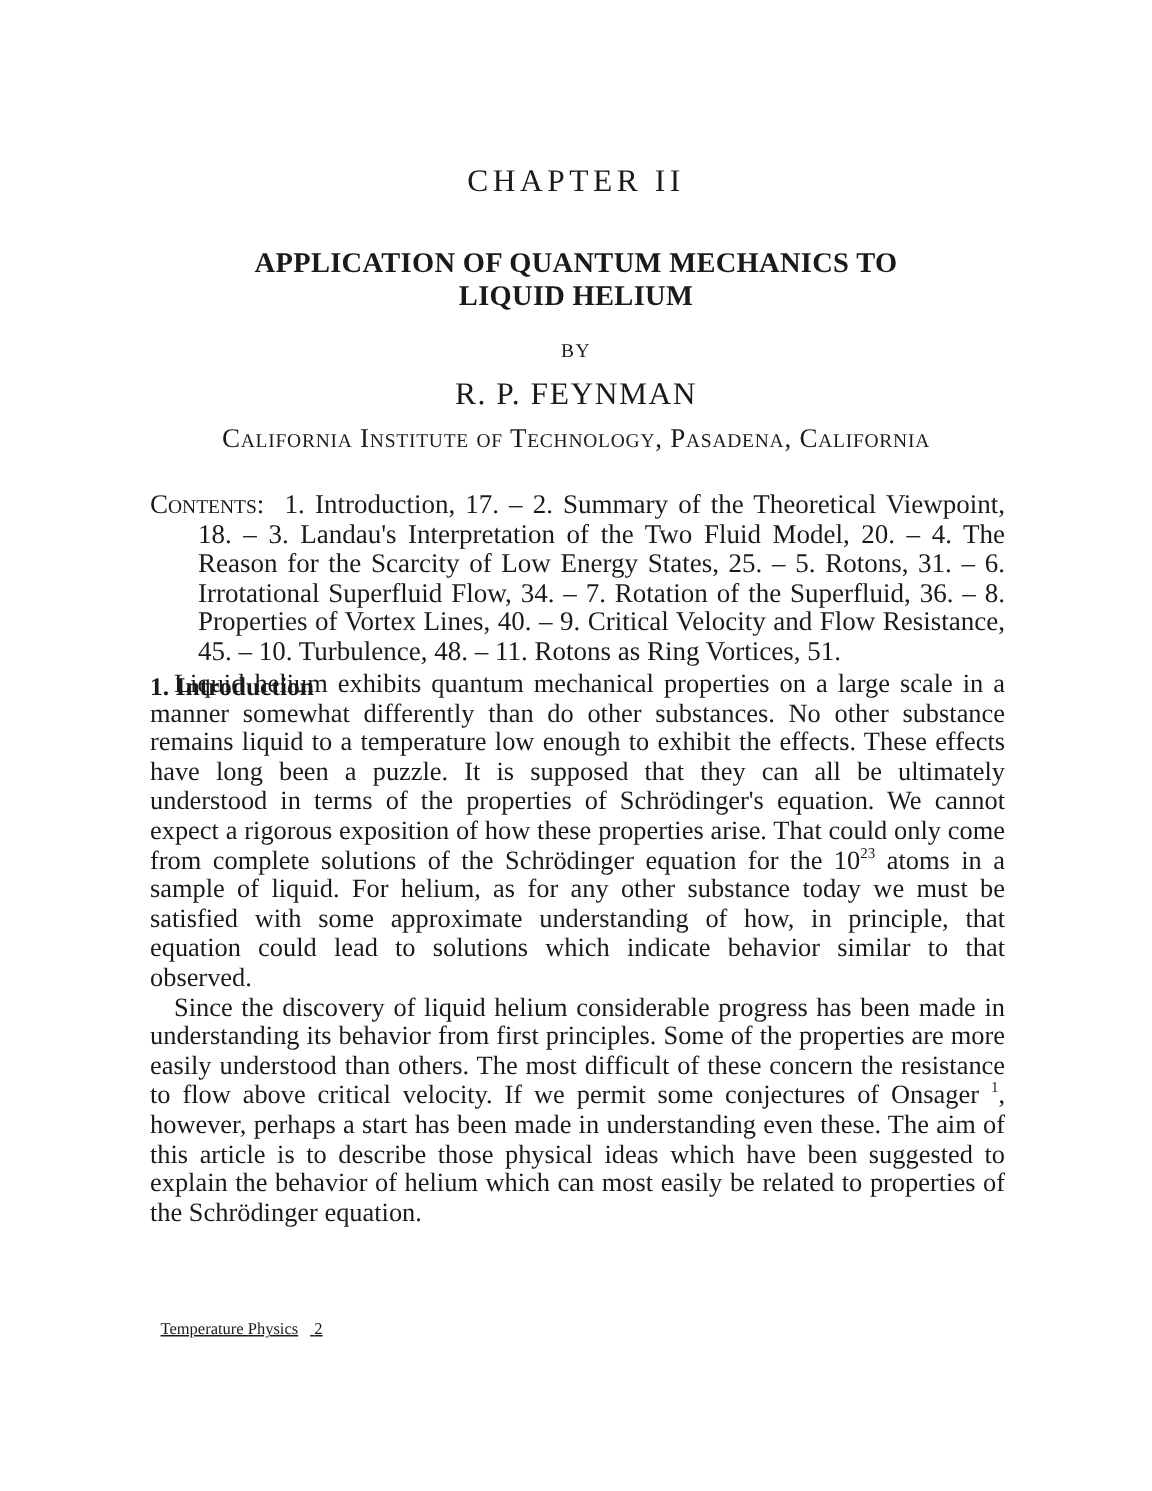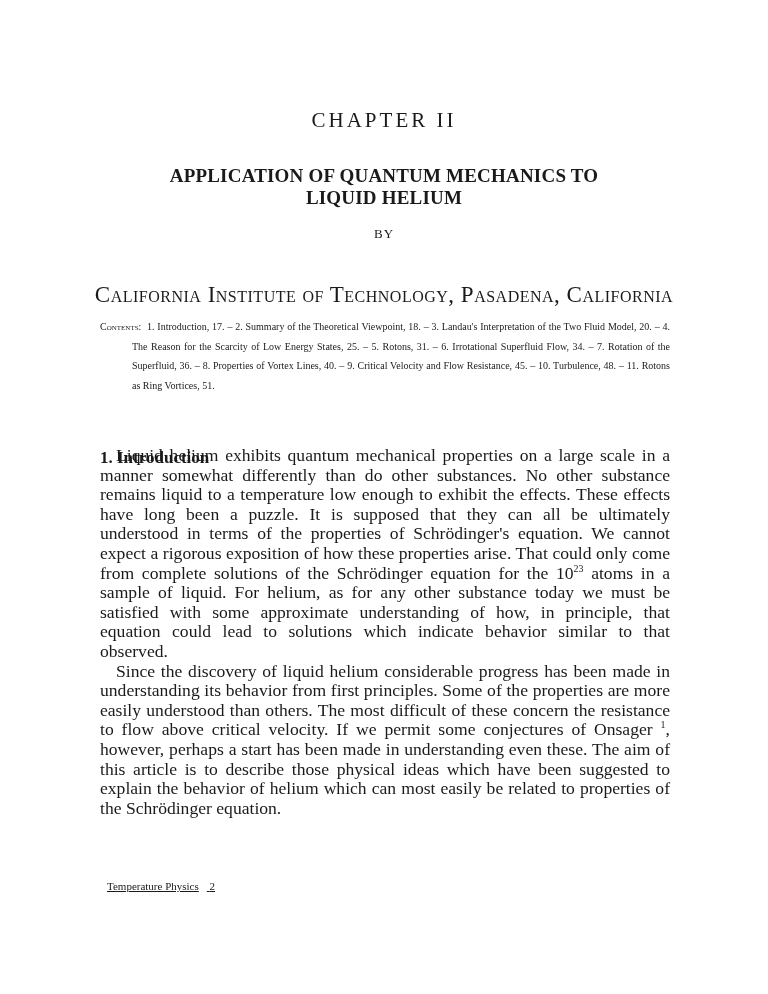--- a/index.html
+++ b/index.html
@@ -4,22 +4,22 @@
 <style>
   html, body { margin:0; padding:0; background:#ffffff; }
   body { width:768px; height:994px; position:relative; overflow:hidden;
          font-family:"Liberation Serif", "DejaVu Serif", serif; color:#1a1a1a; }
   .page { position:absolute; left:0; top:0; width:768px; height:763px; }
   .center { position:absolute; left:0; width:768px; text-align:center; }
   .chapter { top:108px; font-size:21px; letter-spacing:3px; }
   .title { top:165px; font-size:19px; font-weight:bold; line-height:22px; letter-spacing:0.2px; }
   .by { top:226px; font-size:13px; letter-spacing:1px; }
   .author { top:250px; font-size:21px; letter-spacing:1px; }
-  .affil { top:282px; font-size:23px; letter-spacing:0.5px; font-variant:small-caps;text-align:center; }
-  .contents { position:absolute; left:100px; width:570px; top:317px; font-size:10px; line-height:19.5px;
+  .affil { top:282px; font-size:18px; letter-spacing:0.5px; font-variant:small-caps;text-align:center; }
+  .contents { position:absolute; left:100px; width:570px; top:327px; font-size:18px; line-height:19.5px;
               text-align:justify; }
   .contents .label { font-variant:small-caps; }
   .contents .indent { padding-left:32px; display:block; text-indent:-32px; }
   .section-head { position:absolute; left:100px; top:424px; font-size:17px; font-weight:bold;margin-top:24px; }
   .body-text { position:absolute; left:100px; width:570px; top:446px; font-size:17.6px; line-height:19.6px;
                text-align:justify; }
   .body-text p { margin:0; text-indent:16px; }
   sup { font-size:10px; line-height:0; }
   .footer { position:absolute; left:107px; top:880px; font-size:11px;text-decoration:underline; }
   .footer span { margin-right:8px; }
@@ -29,20 +29,21 @@
 
 <div class="page">
   <div class="center chapter">CHAPTER II</div>
 
   <div class="center by">BY</div>
 
   <div class="center title">
     <div>APPLICATION OF QUANTUM MECHANICS TO</div>
     <div>LIQUID HELIUM</div>
   </div>
+  <div class="center author">R. P. FEYNMAN</div>
   <div class="center affil">California Institute of Technology, Pasadena, California</div>
 
   <div class="contents">
     <span class="indent"><span class="label">Contents:</span>&nbsp;&nbsp;<span>1. Introduction, 17. – 2. Summary of the Theoretical Viewpoint, 18. – 3. Landau's Interpretation of the Two Fluid Model, 20. – 4. The Reason for the Scarcity of Low Energy States, 25. – 5. Rotons, 31. – 6. Irrotational Superfluid Flow, 34. – 7. Rotation of the Superfluid, 36. – 8. Properties of Vortex Lines, 40. – 9. Critical Velocity and Flow Resistance, 45. – 10. Turbulence, 48. – 11. Rotons as Ring Vortices, 51.</span></span>
   </div>
 
   <div class="section-head">1. Introduction</div>
 
   <div class="body-text">
     <p><span>Liquid helium exhibits quantum mechanical properties on a large scale in a manner somewhat differently than do other substances. No other substance remains liquid to a temperature low enough to exhibit the effects. These effects have long been a puzzle. It is supposed that they can all be ultimately understood in terms of the properties of Schrödinger's equation. We cannot expect a rigorous exposition of how these properties arise. That could only come from complete solutions of the Schrödinger equation for the 10</span><sup>23</sup><span> atoms in a sample of liquid. For helium, as for any other substance today we must be satisfied with some approximate understanding of how, in principle, that equation could lead to solutions which indicate behavior similar to that observed.</span></p>

